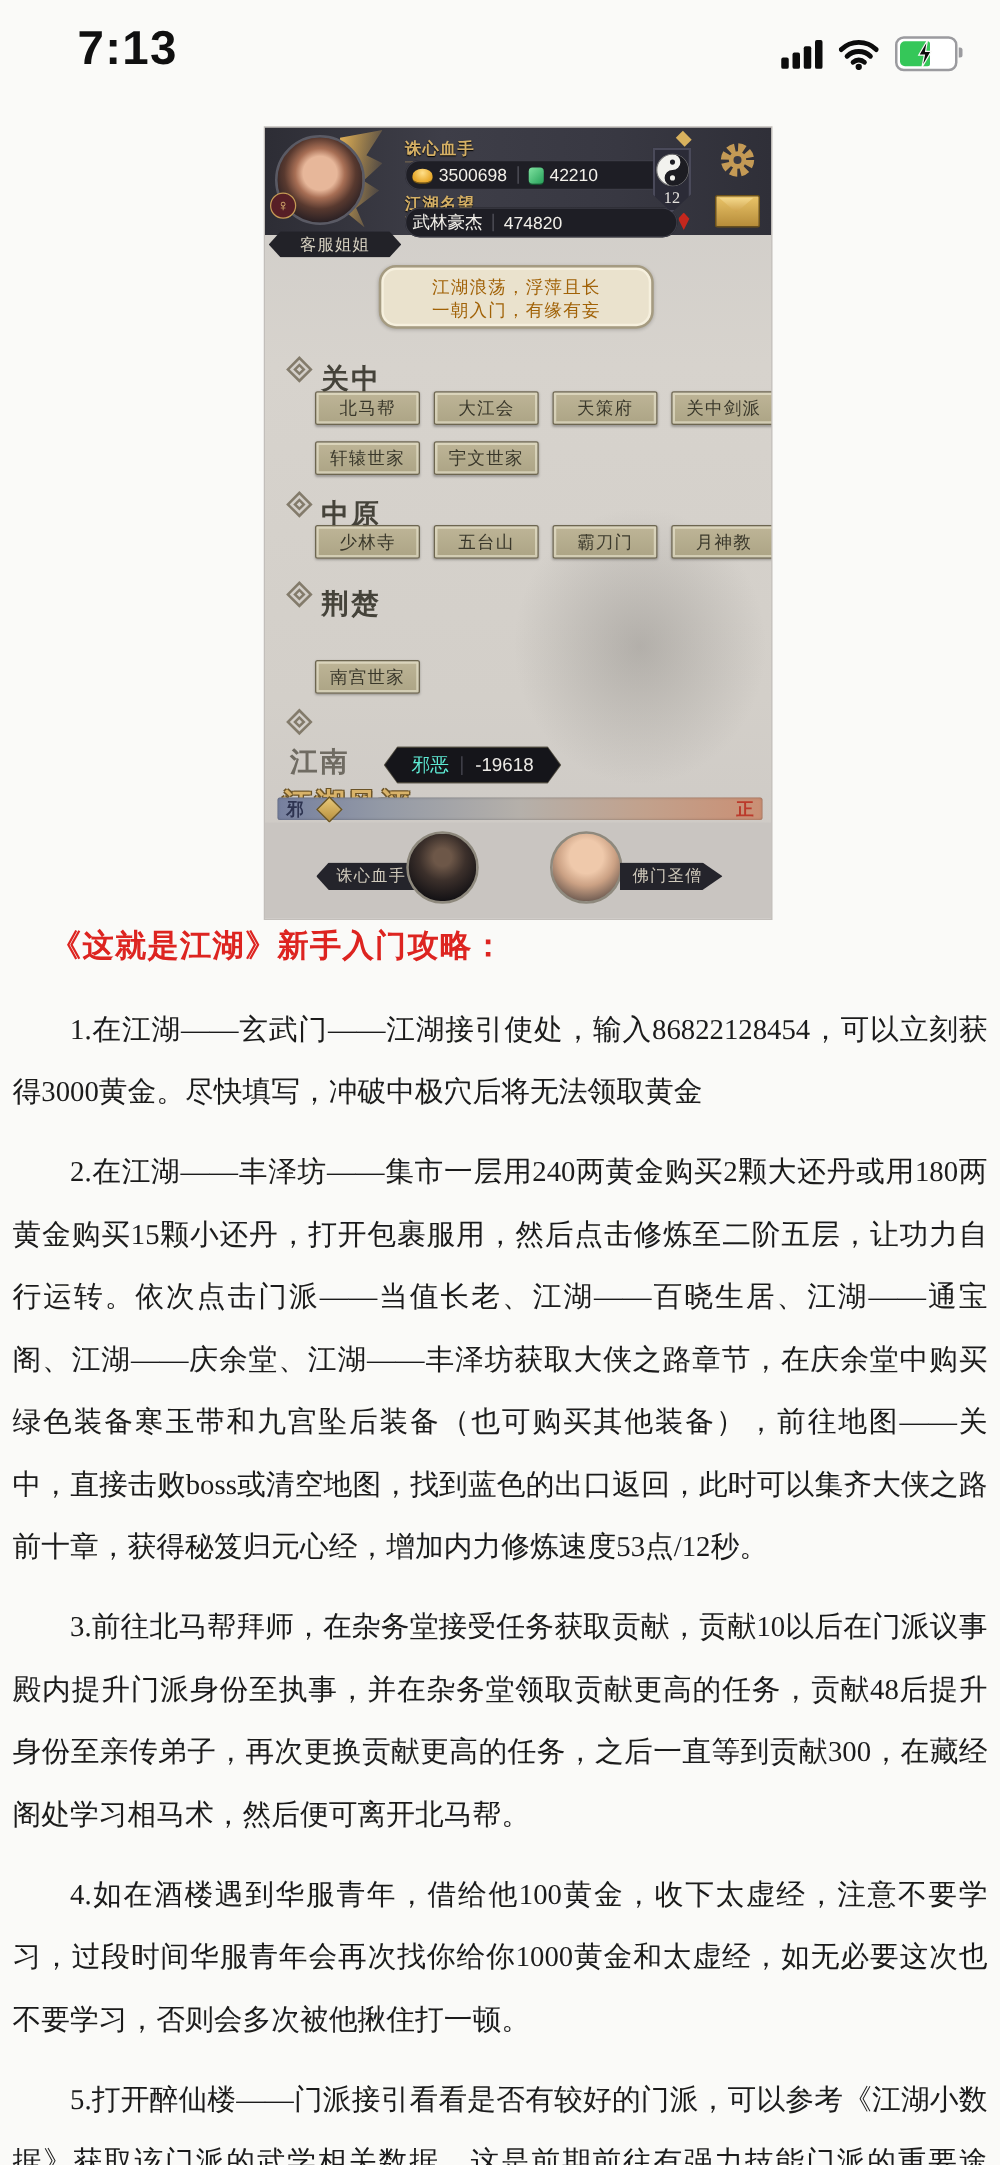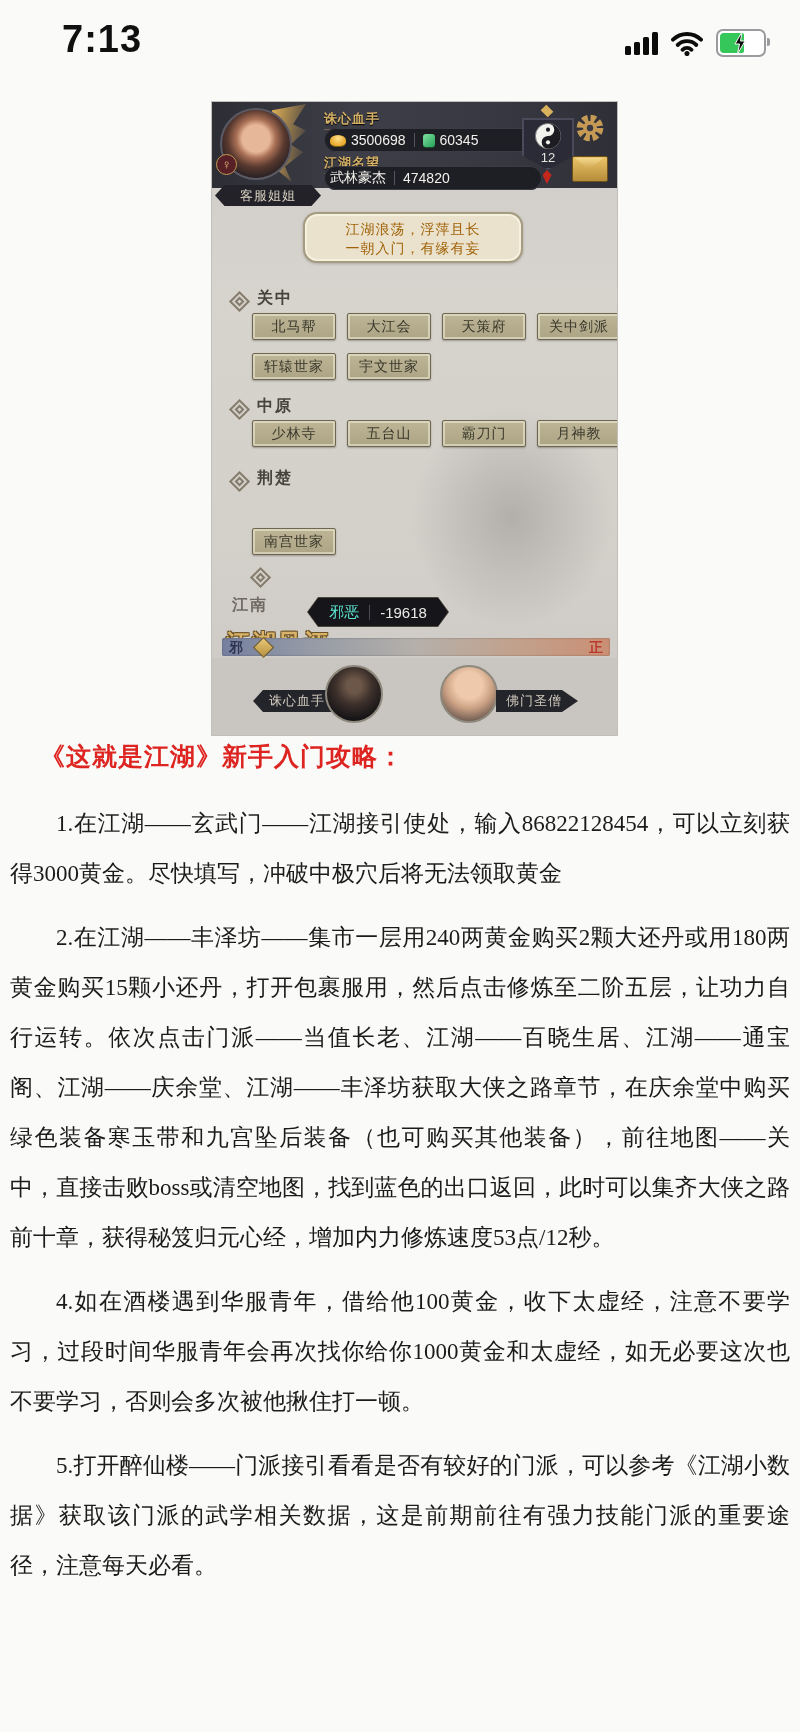--- a/index.html
+++ b/index.html
@@ -43,37 +43,37 @@
   .pill{position:absolute;left:112px;width:218px;height:24px;background:#1e1e25;border-radius:12px 4px 4px 12px;
     display:flex;align-items:center;color:#f2f0ea;font-size:14px;gap:5px;padding:0 6px;box-sizing:border-box;
     box-shadow:inset 0 0 0 1px #3c3c46;}
   .ingot{width:16px;height:11px;border-radius:55% 55% 40% 40%;
     background:radial-gradient(circle at 50% 30%,#ffe08a,#e8a92c 70%);box-shadow:0 1px 0 #7a5a12;}
   .gem{width:12px;height:13px;border-radius:3px;background:linear-gradient(135deg,#7fe2a0,#26a159);box-shadow:0 1px 0 #14532d;}
   .pdiv{width:1px;height:14px;background:#55555f;margin:0 3px;}
   .plus{margin-left:auto;color:#d8b669;font-size:17px;font-weight:bold;line-height:20px;}
   .shield{position:absolute;left:308px;top:4px;width:54px;height:82px;text-align:center;}
   .star{width:10px;height:10px;margin:0 auto;background:#d9b25e;transform:rotate(45deg) scaleY(.8);}
-  .shbody{margin-top:2px;width:52px;height:52px;margin-left:2px;background:#2b2b37;
+  .shbody{margin-top:2px;width:31px;height:52px;margin-left:2px;background:#2b2b37;
     clip-path:polygon(0 0,100% 0,100% 72%,50% 100%,0 72%);
-    box-shadow:inset 0 0 0 2px #4a4a5a;display:flex;flex-direction:column;align-items:center;}
+    box-shadow:inset 0 0 0 2px #4a4a5a;display:flex;flex-direction:column;align-items:center;font-family:Liberation Serif, serif;}
   .shbody svg{margin-top:4px;}
   .shlvl{color:#e5e3de;font-size:13px;margin-top:0px;}
   .tassel{width:9px;height:14px;margin:0 auto;background:#c5271d;clip-path:polygon(50% 0,100% 35%,50% 100%,0 35%);}
   .gear{position:absolute;left:362px;top:10px;width:32px;height:32px;}
   .mail{position:absolute;left:360px;top:54px;width:34px;height:24px;
     background:linear-gradient(#eac468,#b68c3a);border:1px solid #6e5218;border-radius:2px;}
   .mail .flap{position:absolute;left:2px;top:1px;width:28px;height:12px;
     background:linear-gradient(#f4d98c,#cda04a);clip-path:polygon(0 0,100% 0,50% 100%);}
   .notice{position:absolute;left:91px;top:110px;width:220px;height:51px;box-sizing:border-box;
     background:#eae2cd;border:2px solid #a59b81;border-radius:14px;
     box-shadow:inset 0 0 0 2px #f6f0de,0 1px 3px rgba(0,0,0,.2);
     text-align:center;color:#a16207;font-size:14px;line-height:19px;padding-top:6px;letter-spacing:1px;}
-  .sechdr{position:absolute;left:20px;display:flex;align-items:flex-end;gap:10px;
-    font-size:16px;font-weight:bold;color:#45433a;letter-spacing:2px;}
+  .sechdr{position:absolute;left:20px;display:flex;align-items:flex-start;gap:10px;
+    font-size:22px;font-weight:bold;color:#45433a;letter-spacing:2px;}
   .sechdr .cicon{width:11px;height:11px;border:2px solid #837b6b;transform:rotate(45deg);
     box-shadow:inset 0 0 0 2px #d3cfc9, inset 0 0 0 4px #837b6b;}
   .sechdr.faded{color:#6f6b62;}
   .btnrow{position:absolute;left:16px;display:flex;gap:11px;margin-left:24px;}
   .fbtn{width:84px;height:27px;box-sizing:border-box;display:flex;align-items:center;justify-content:center;
     background:linear-gradient(#beb597,#aca485);border:1px solid #6d6650;border-radius:2px;
     box-shadow:inset 0 0 0 2px rgba(243,238,219,.55),0 1px 2px rgba(0,0,0,.28);
     color:#3a382b;font-size:14px;letter-spacing:1px;cursor:pointer;}
   .fbtn.wide{letter-spacing:0;font-size:13px;}
   .replabel{position:absolute;left:14px;top:498px;font-size:24px;font-weight:bold;letter-spacing:2px;
@@ -140,21 +140,21 @@
     <div class="wing"></div>
     <div class="avatar"></div>
     <div class="fbadge">♀</div>
 
     <div class="glabel" style="top:8px;">诛心血手</div>
     <div class="pill" style="top:26px;">
       <span class="ingot"></span>
       <span>3500698</span>
       <span class="pdiv"></span>
       <span class="gem"></span>
-      <span>60345</span>
+      <span>42210</span>
       <span class="plus">+</span>
     </div>
 
     <div class="glabel" style="top:52px;">江湖名望</div>
     <div class="pill" style="top:64px;border-radius:12px;text-align:center;">
       <span>武林豪杰</span>
       <span class="pdiv"></span>
       <span>474820</span>
     </div>
 
@@ -246,15 +246,16 @@
   <div class="npcban left">诛心血手</div>
   <div class="npcav dark"></div>
   <div class="npcav monk"></div>
   <div class="npcban right">佛门圣僧</div>
 </div>
 
 <div class="guide">
   <div class="gtitle">《这就是江湖》新手入门攻略：</div>
   <p>1.在江湖——玄武门——江湖接引使处，输入86822128454，可以立刻获得3000黄金。尽快填写，冲破中极穴后将无法领取黄金</p>
   <p>2.在江湖——丰泽坊——集市一层用240两黄金购买2颗大还丹或用180两黄金购买15颗小还丹，打开包裹服用，然后点击修炼至二阶五层，让功力自行运转。依次点击门派——当值长老、江湖——百晓生居、江湖——通宝阁、江湖——庆余堂、江湖——丰泽坊获取大侠之路章节，在庆余堂中购买绿色装备寒玉带和九宫坠后装备（也可购买其他装备），前往地图——关中，直接击败boss或清空地图，找到蓝色的出口返回，此时可以集齐大侠之路前十章，获得秘笈归元心经，增加内力修炼速度53点/12秒。</p>
+  <p>3.前往北马帮拜师，在杂务堂接受任务获取贡献，贡献10以后在门派议事殿内提升门派身份至执事，并在杂务堂领取贡献更高的任务，贡献48后提升身份至亲传弟子，再次更换贡献更高的任务，之后一直等到贡献300，在藏经阁处学习相马术，然后便可离开北马帮。</p>
   <p>4.如在酒楼遇到华服青年，借给他100黄金，收下太虚经，注意不要学习，过段时间华服青年会再次找你给你1000黄金和太虚经，如无必要这次也不要学习，否则会多次被他揪住打一顿。</p>
   <p>5.打开醉仙楼——门派接引看看是否有较好的门派，可以参考《江湖小数据》获取该门派的武学相关数据，这是前期前往有强力技能门派的重要途径，注意每天必看。</p>
 </div>
 
 </body></html>

